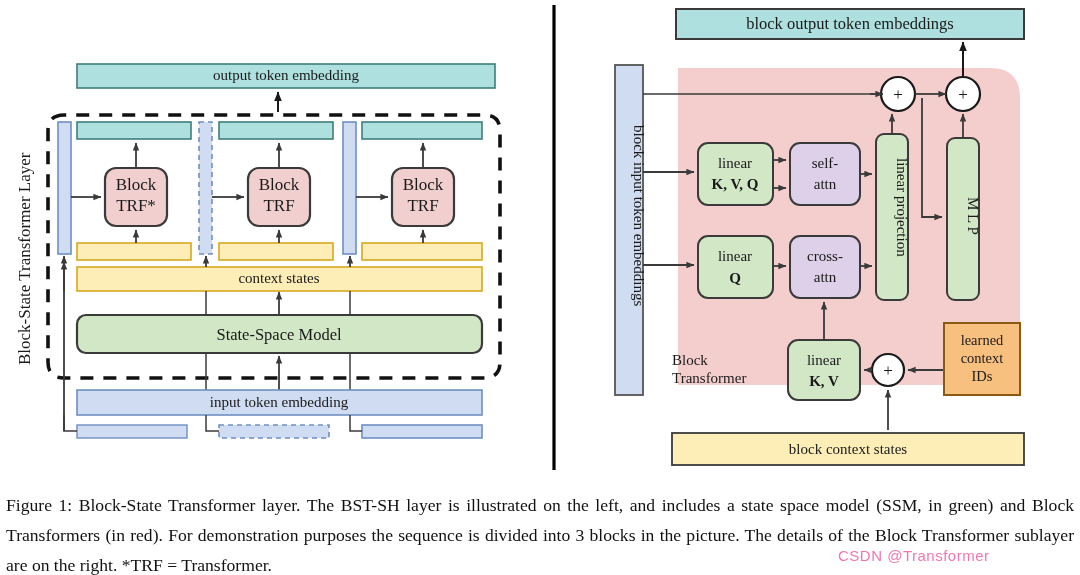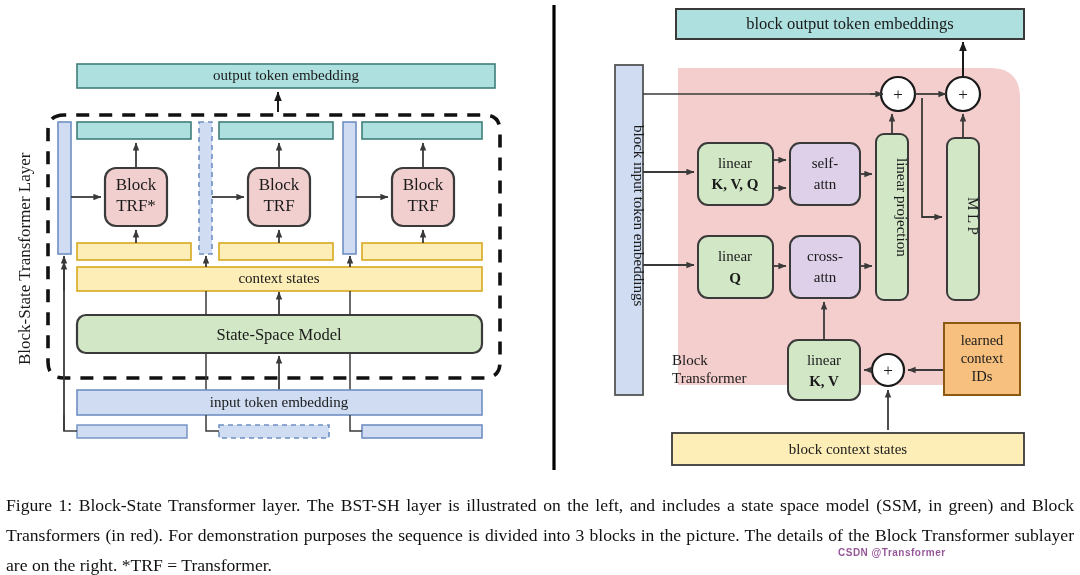--- a/index.html
+++ b/index.html
@@ -24,27 +24,26 @@
     font-family: "Liberation Serif", serif;
     font-size: 17.6px;
     line-height: 30px;
     color: #111;
     text-align: justify;
   }
   .watermark {
     position: absolute;
     left: 838px; top: 547px;
     font-family: "Liberation Sans", sans-serif;
-    font-size: 10px;
-    color: #701a75;
+    font-size: 15px;
+    color: #ec4899;
     opacity: .75;
     letter-spacing: .5px;
     white-space: nowrap;
     pointer-events: none;
-    font-weight: bold;
   }
 
   
   text { font-family: "Liberation Serif", serif; fill: #1a1a1a; }
   .t-box { font-size: 15px; }
   .t-big { font-size: 16.5px; }
   .t-blk { font-size: 17px; }
   .t-side { font-size: 17px; }
   .t-small { font-size: 14.5px; }
   .t-bold { font-weight: bold; }

